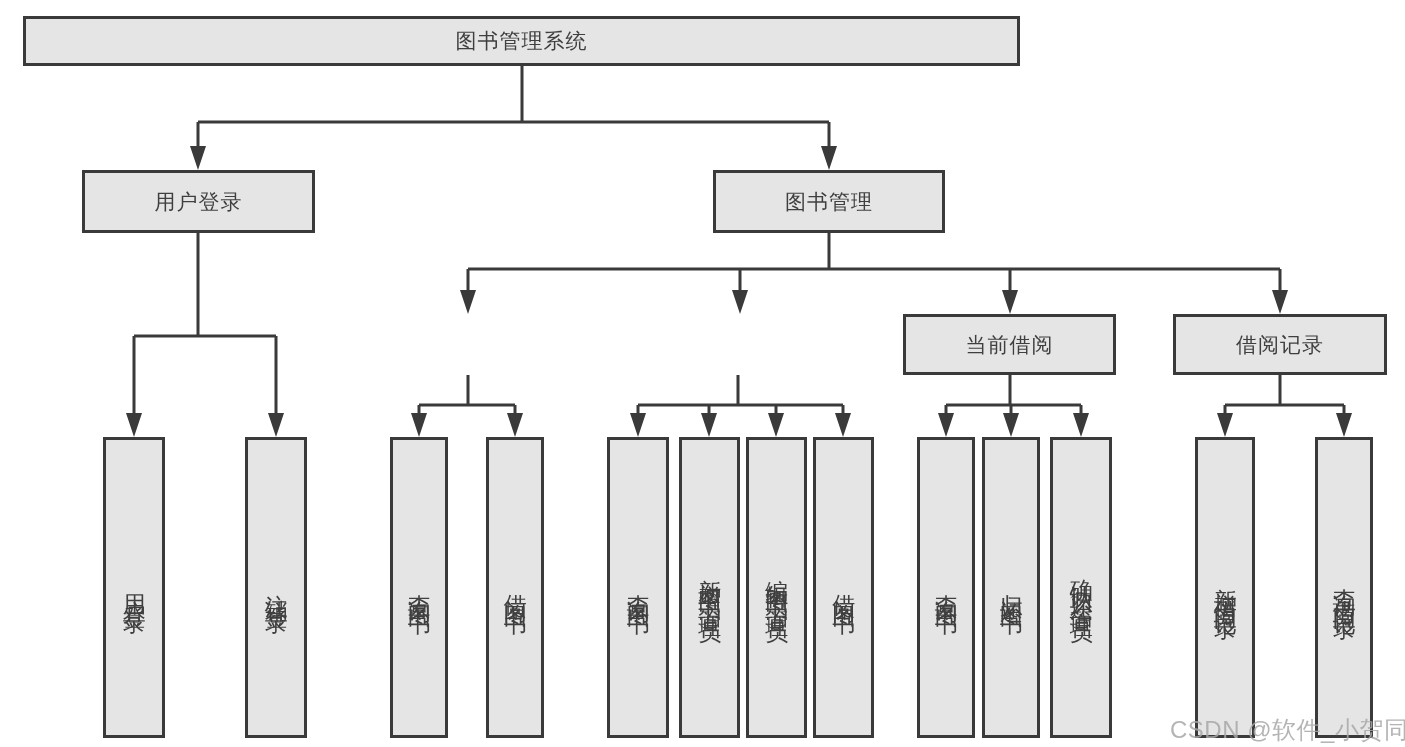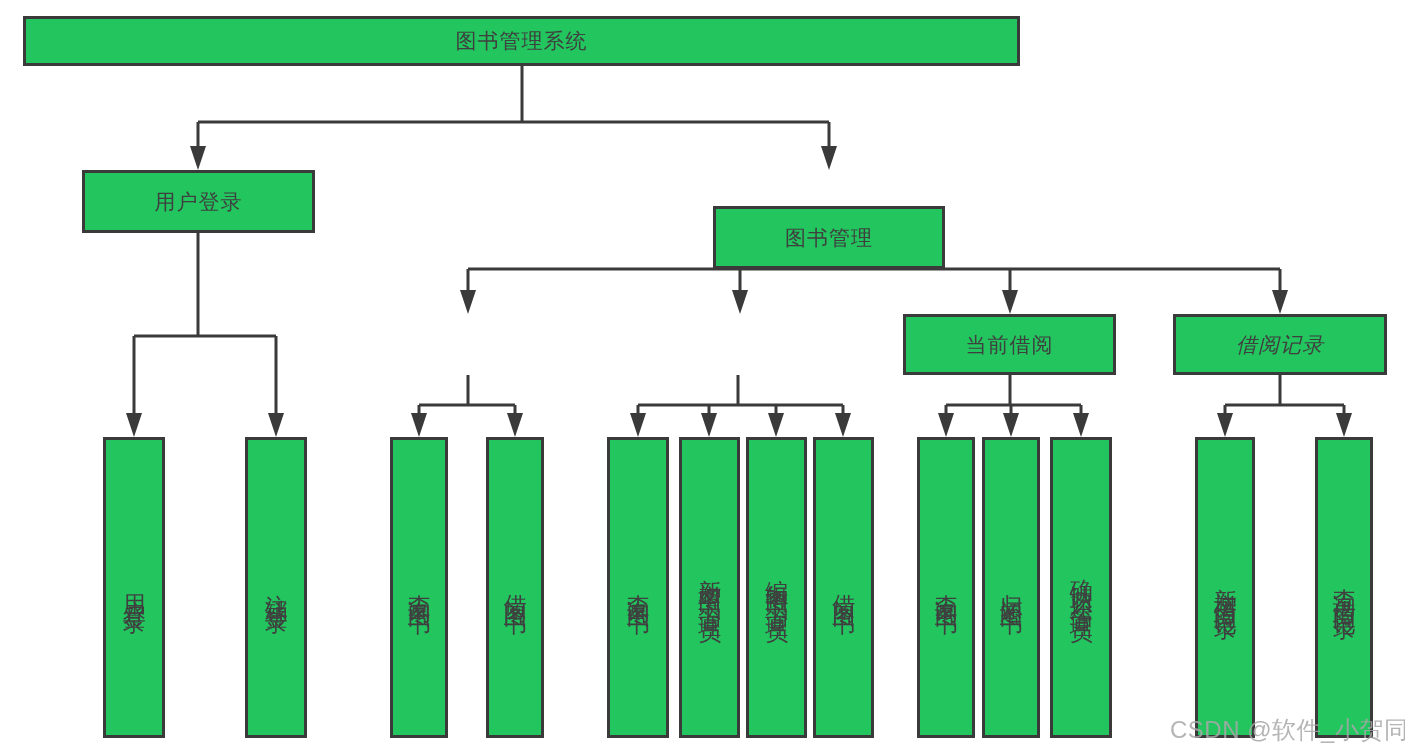--- a/index.html
+++ b/index.html
@@ -17,21 +17,21 @@
     font-family:"Liberation Sans","DejaVu Sans",sans-serif;
     color:var(--text);
   }
   .connectors{position:absolute;left:0;top:0;pointer-events:none;}
   .connectors path{fill:none;stroke:var(--line);stroke-width:3;}
   .connectors polygon{fill:var(--line);stroke:none;}
   .node{
     position:absolute;
     box-sizing:border-box;
     border:3px solid var(--line);
-    background:#22c55e;
+    background:#e5e5e5;
     display:flex;
     align-items:center;
     justify-content:center;
     text-align:center;
   }
   .h-label{font-size:21px;letter-spacing:1px;white-space:nowrap;}
   .root-label{font-size:21px;letter-spacing:1px;}
   .leaf span{
     writing-mode:vertical-rl;
     text-orientation:mixed;
@@ -88,28 +88,28 @@
     </g>
   </svg>
 
   <div class="node" style="left:23px;top:16px;width:997px;height:50px;">
     <span class="root-label">图书管理系统</span>
   </div>
 
   <div class="node" style="left:82px;top:170px;width:233px;height:63px;">
     <span class="h-label">用户登录</span>
   </div>
-  <div class="node" style="left:713px;top:170px;width:232px;height:63px;margin-top:36px;">
+  <div class="node" style="left:713px;top:170px;width:232px;height:63px;">
     <span class="h-label">图书管理</span>
   </div>
 
   <div class="node" style="left:903px;top:314px;width:213px;height:61px;text-align:right;">
     <span class="h-label">当前借阅</span>
   </div>
-  <div class="node" style="left:1173px;top:314px;width:214px;height:61px;font-style:italic;">
+  <div class="node" style="left:1173px;top:314px;width:214px;height:61px;">
     <span class="h-label">借阅记录</span>
   </div>
 
   <div class="node leaf" style="left:103px;top:437px;width:62px;height:301px;">
     <span>用户登录</span>
   </div>
   <div class="node leaf" style="left:245px;top:437px;width:62px;height:301px;">
     <span>注销登录</span>
   </div>
 

